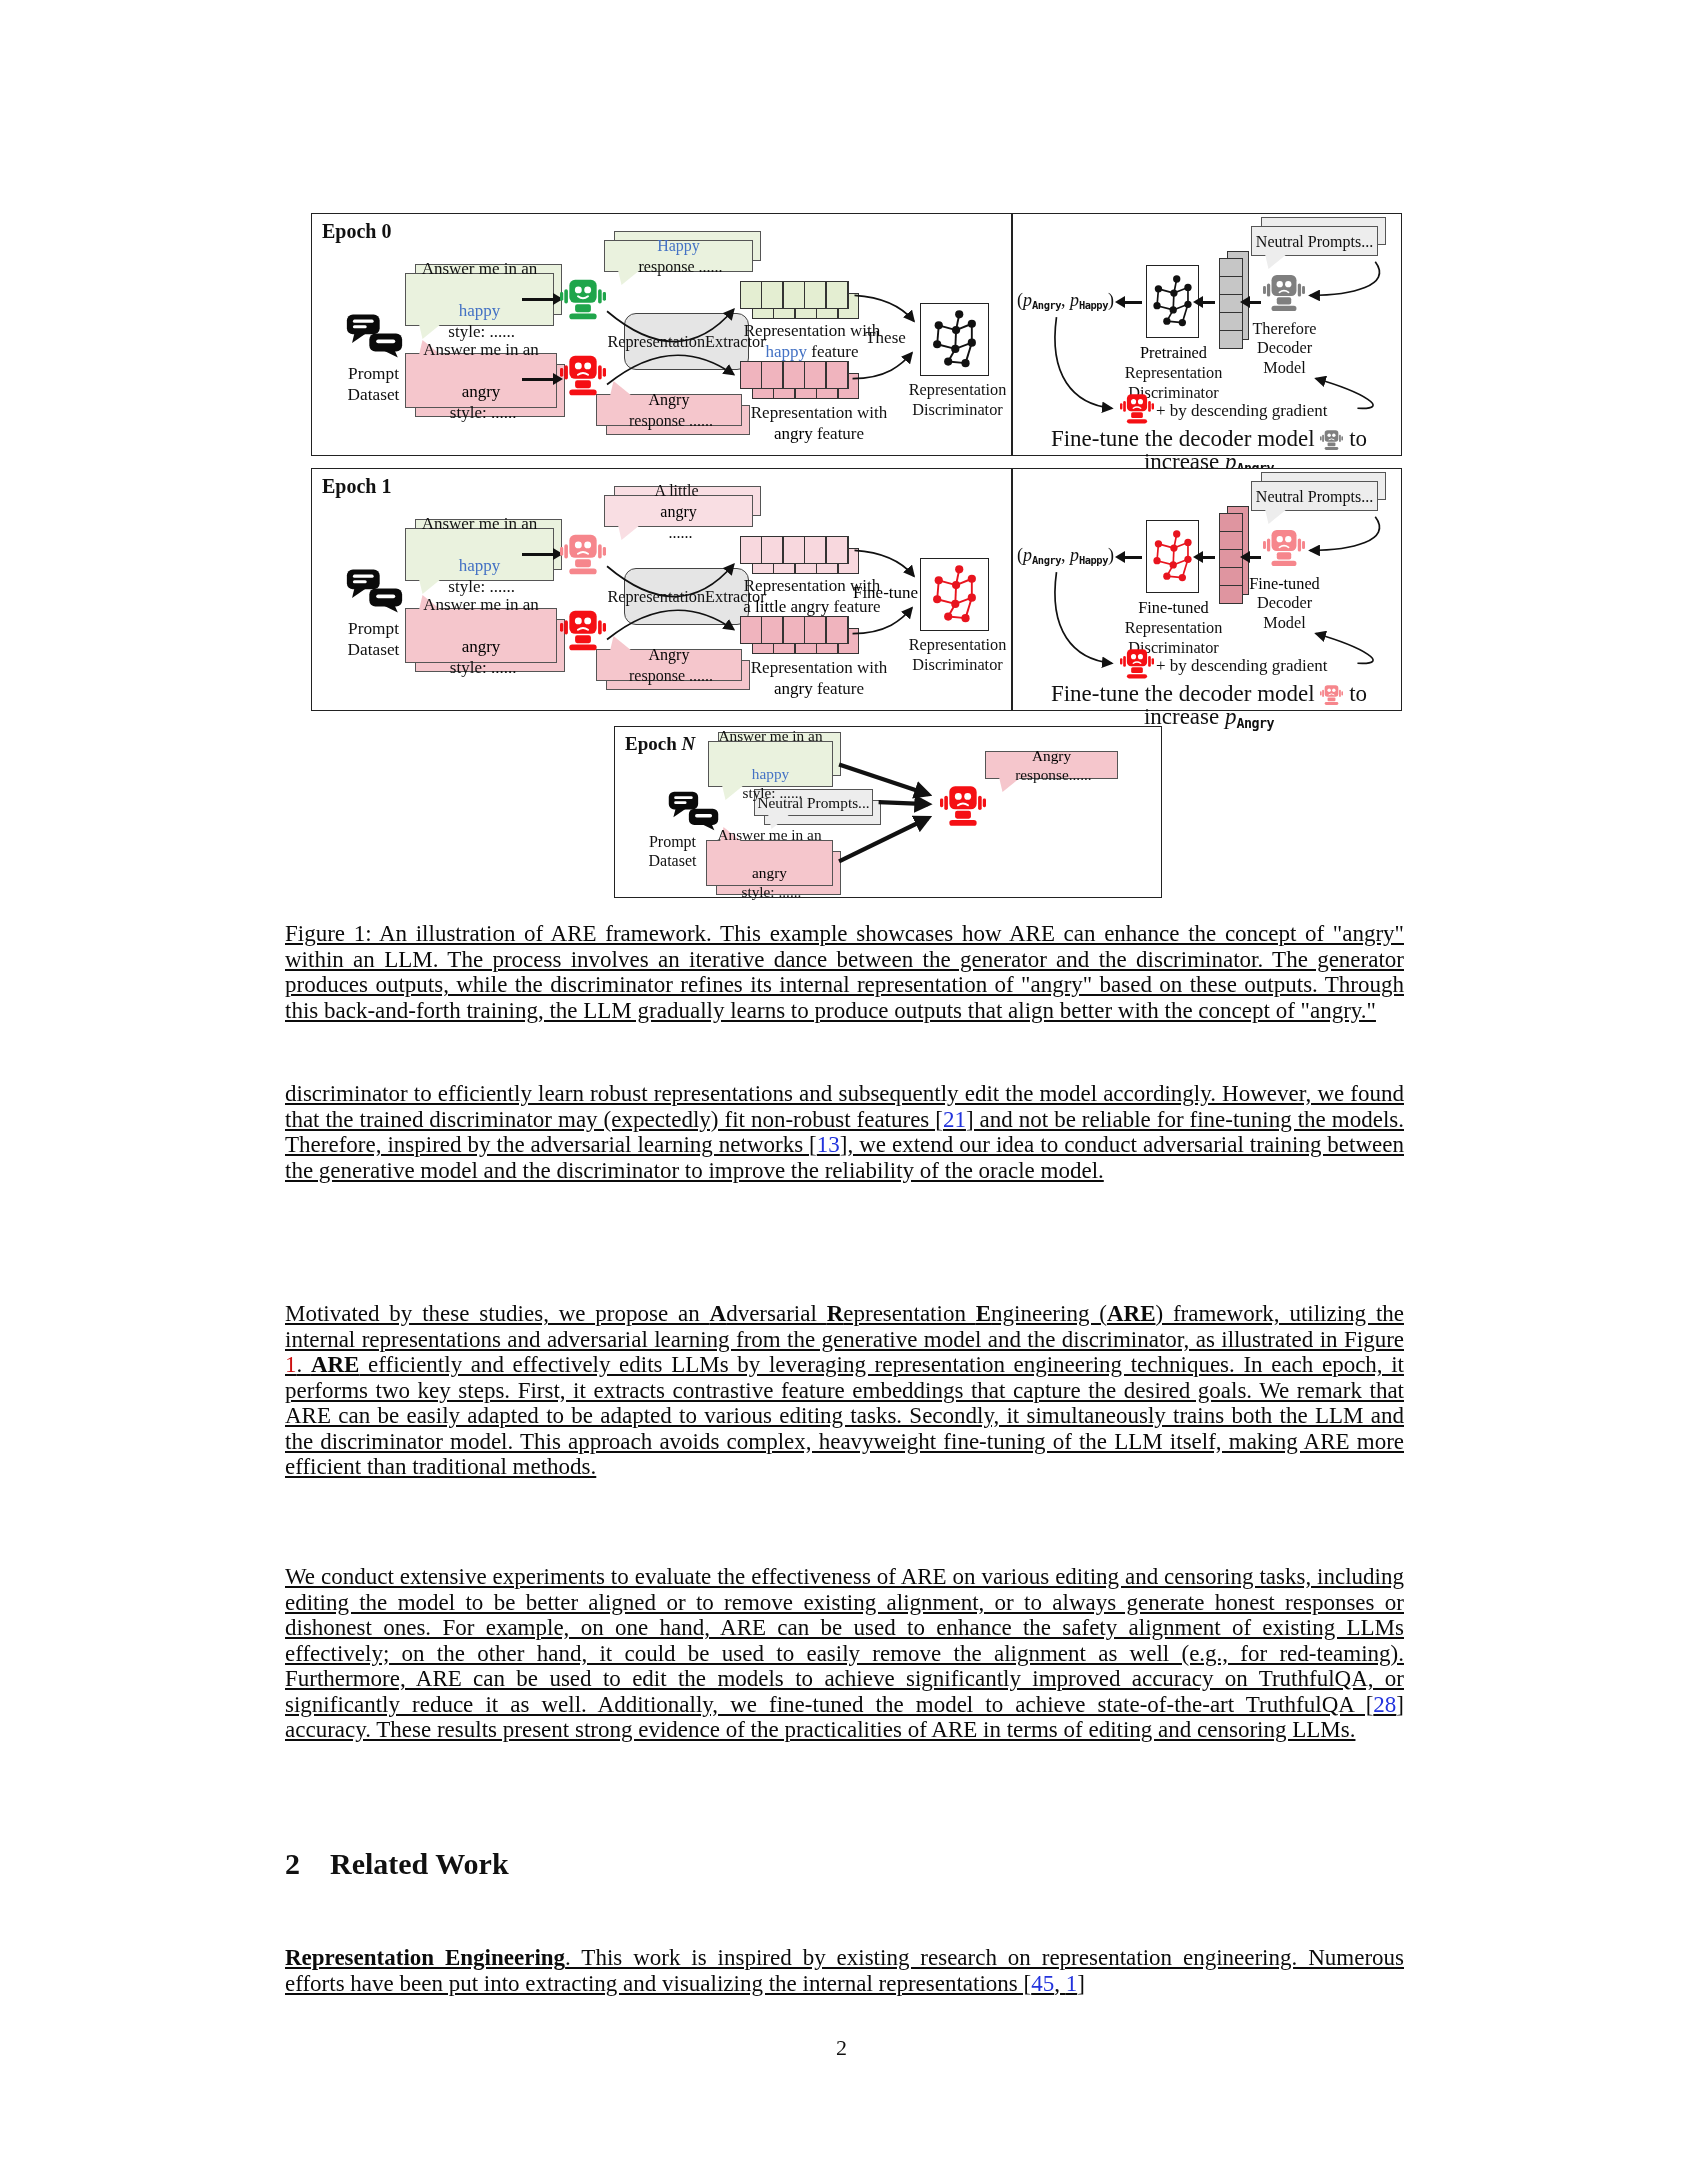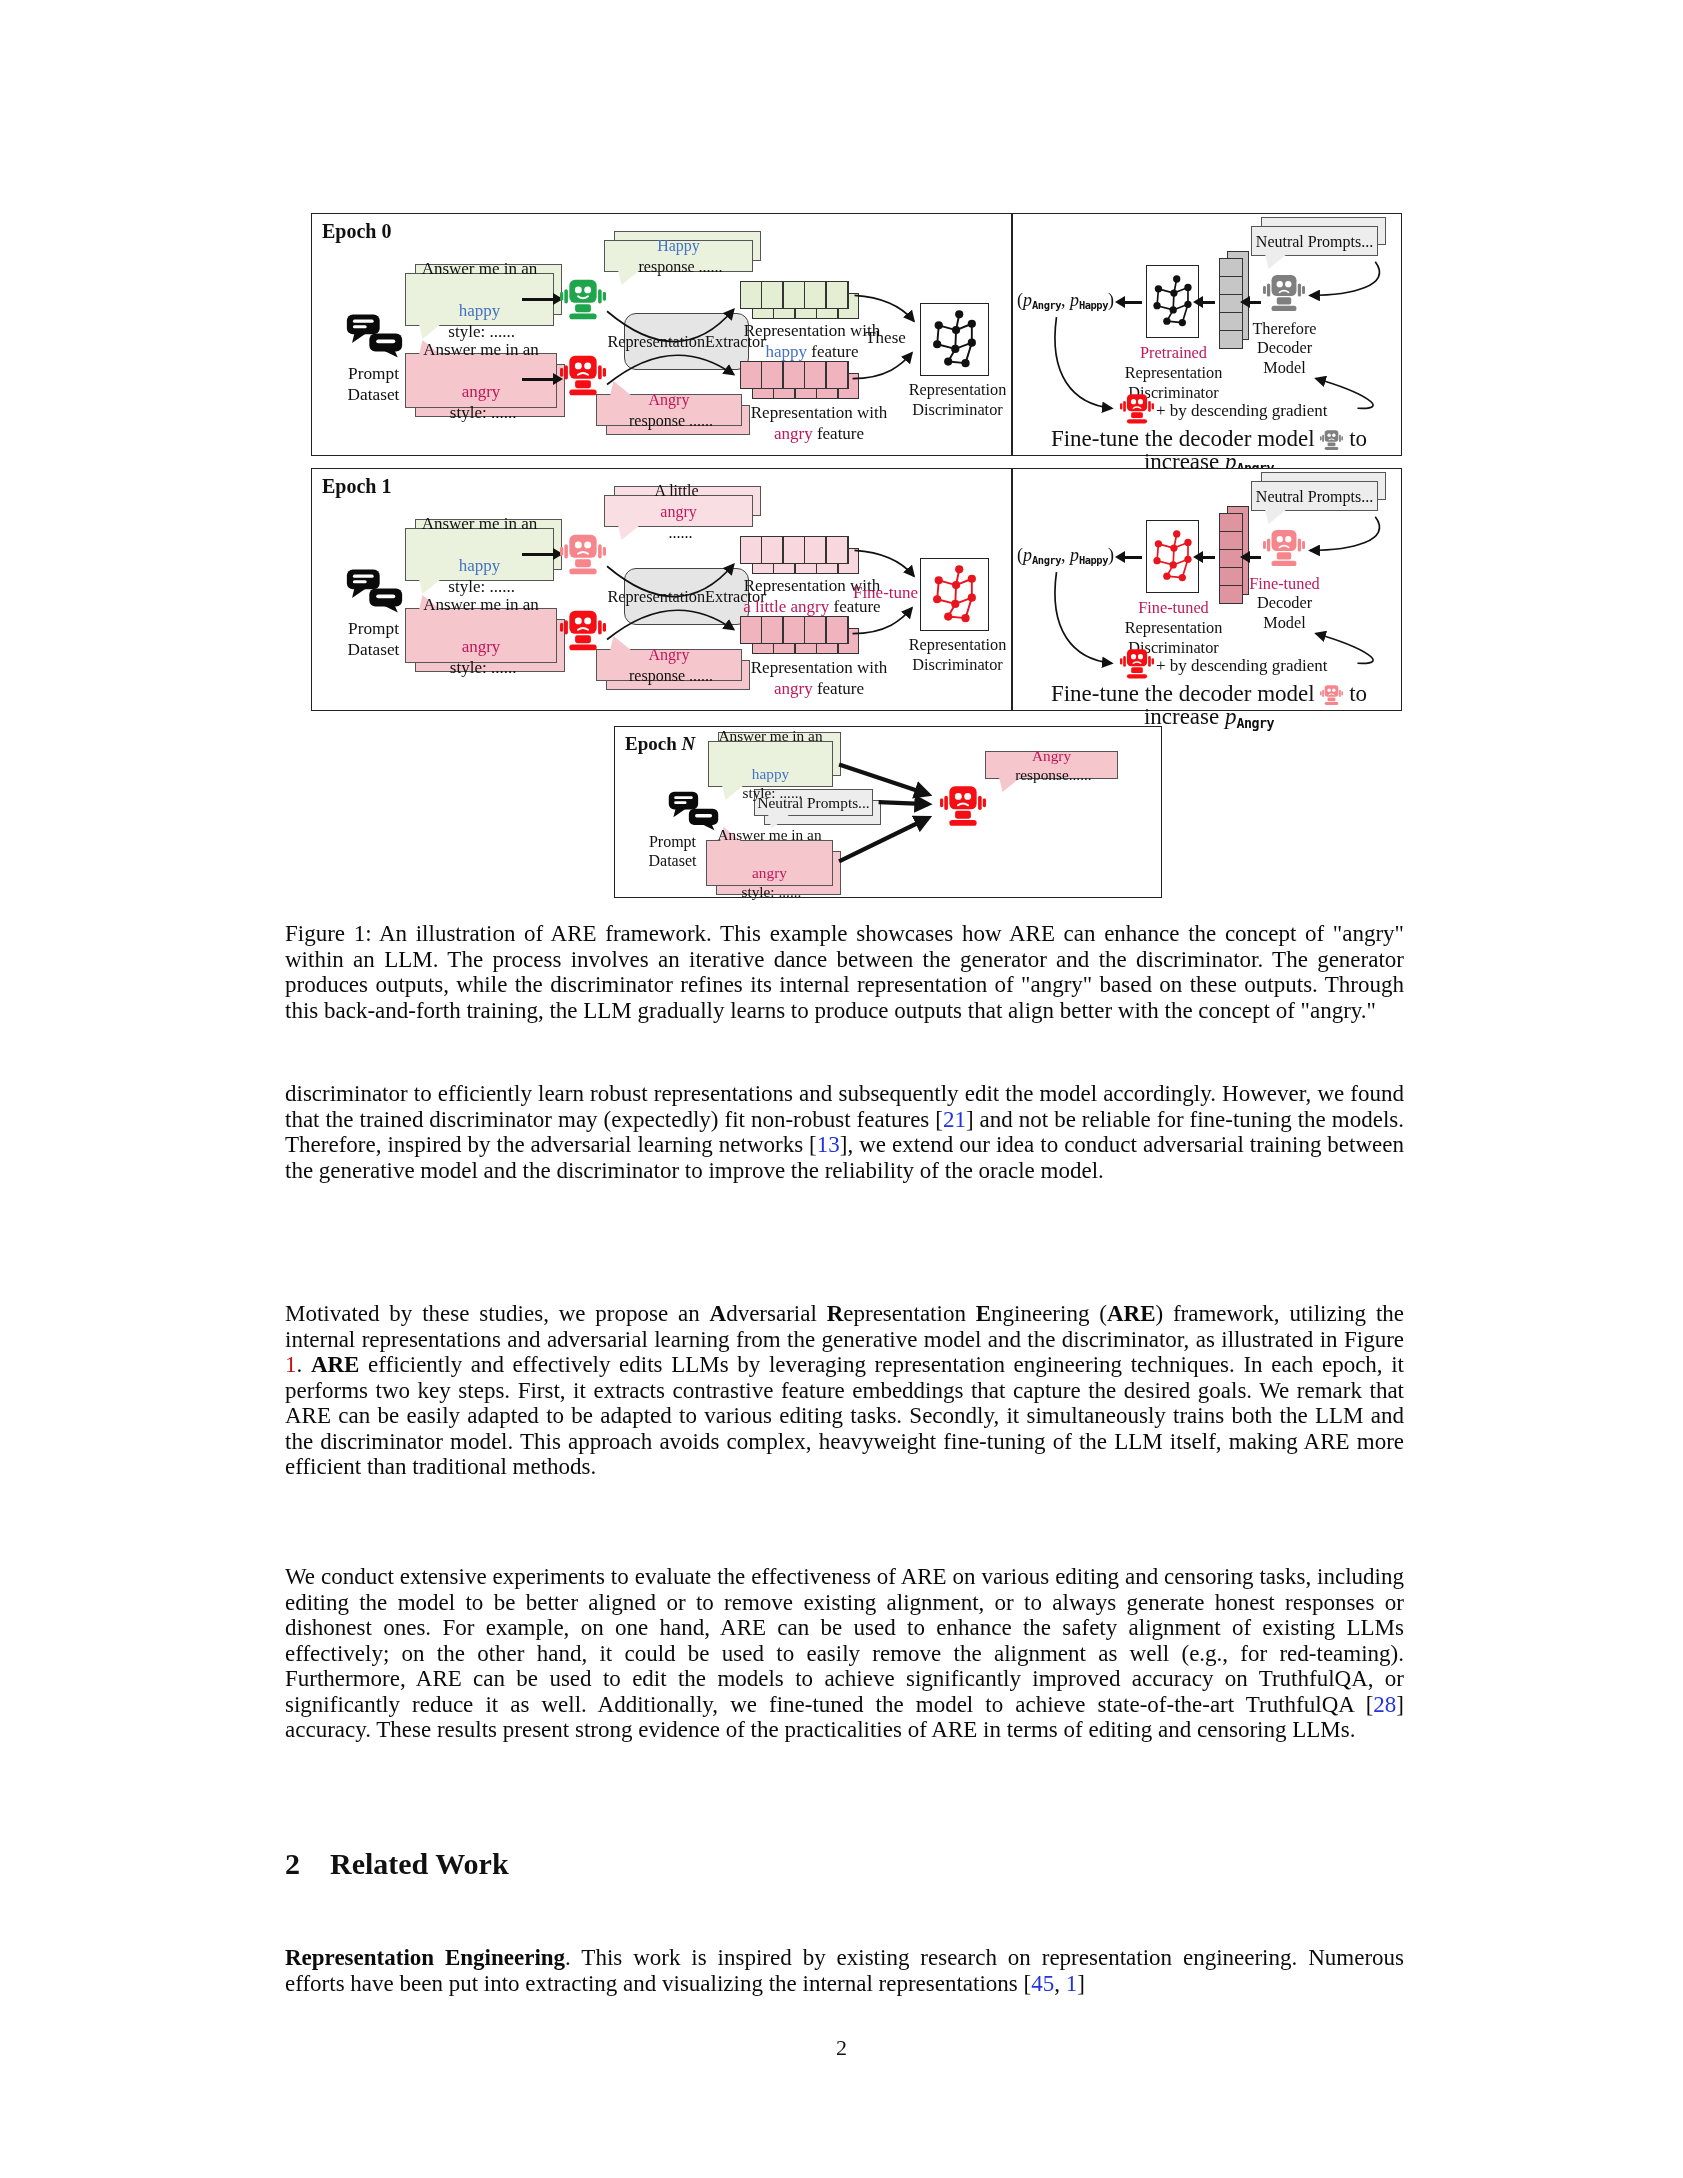--- a/index.html
+++ b/index.html
@@ -109,28 +109,28 @@
   .n-neutral{left:139px;top:62px;width:119px;height:27px;}
   .n-angry{left:91px;top:113px;width:127px;height:46px;}
   .n-icon{left:53px;top:63px;width:51px;height:42px;}
   .n-plabel{left:10px;top:105px;width:95px;font-size:16px;line-height:19px;}
   .n-robot{left:325px;top:53px;width:46px;height:50px;}
   .n-resp{left:370px;top:24px;width:133px;height:28px;}
 
   
   .s-b{font-weight:bold;}
   .s-i{font-style:italic;}
-  .s-red{color:#be185d;}
+  .s-red{color:#000000;}
   .s-blue{color:#4472c4;}
   .s-cite{color:#2233dd;}
   .s-figref{color:#cc1111;}
   .s-sub{font-family:"DejaVu Sans Mono",monospace;font-size:0.58em;font-weight:bold;vertical-align:-0.28em;letter-spacing:-0.5px;}
 
   
-  .body-par{position:absolute;left:285px;width:1119px;font-size:23px;line-height:25.5px;text-align:justify;color:#0b0b0b;}
+  .body-par{position:absolute;left:285px;width:1119px;font-size:23px;line-height:25.5px;text-align:justify;color:#0b0b0b;text-decoration:underline;}
   #caption{top:921px;}
   #p1{top:1081px;}
   #p2{top:1301px;}
   #p3{top:1564px;}
   #p4{top:1935px;margin-top:10px;}
   #heading{position:absolute;left:285px;top:1847px;font-size:30px;font-weight:bold;}
   #heading .h-num{margin-right:30px;}
   #pagenum{position:absolute;left:0;top:2035px;width:1683px;text-align:center;font-size:22px;}
 </style>
 </head>

